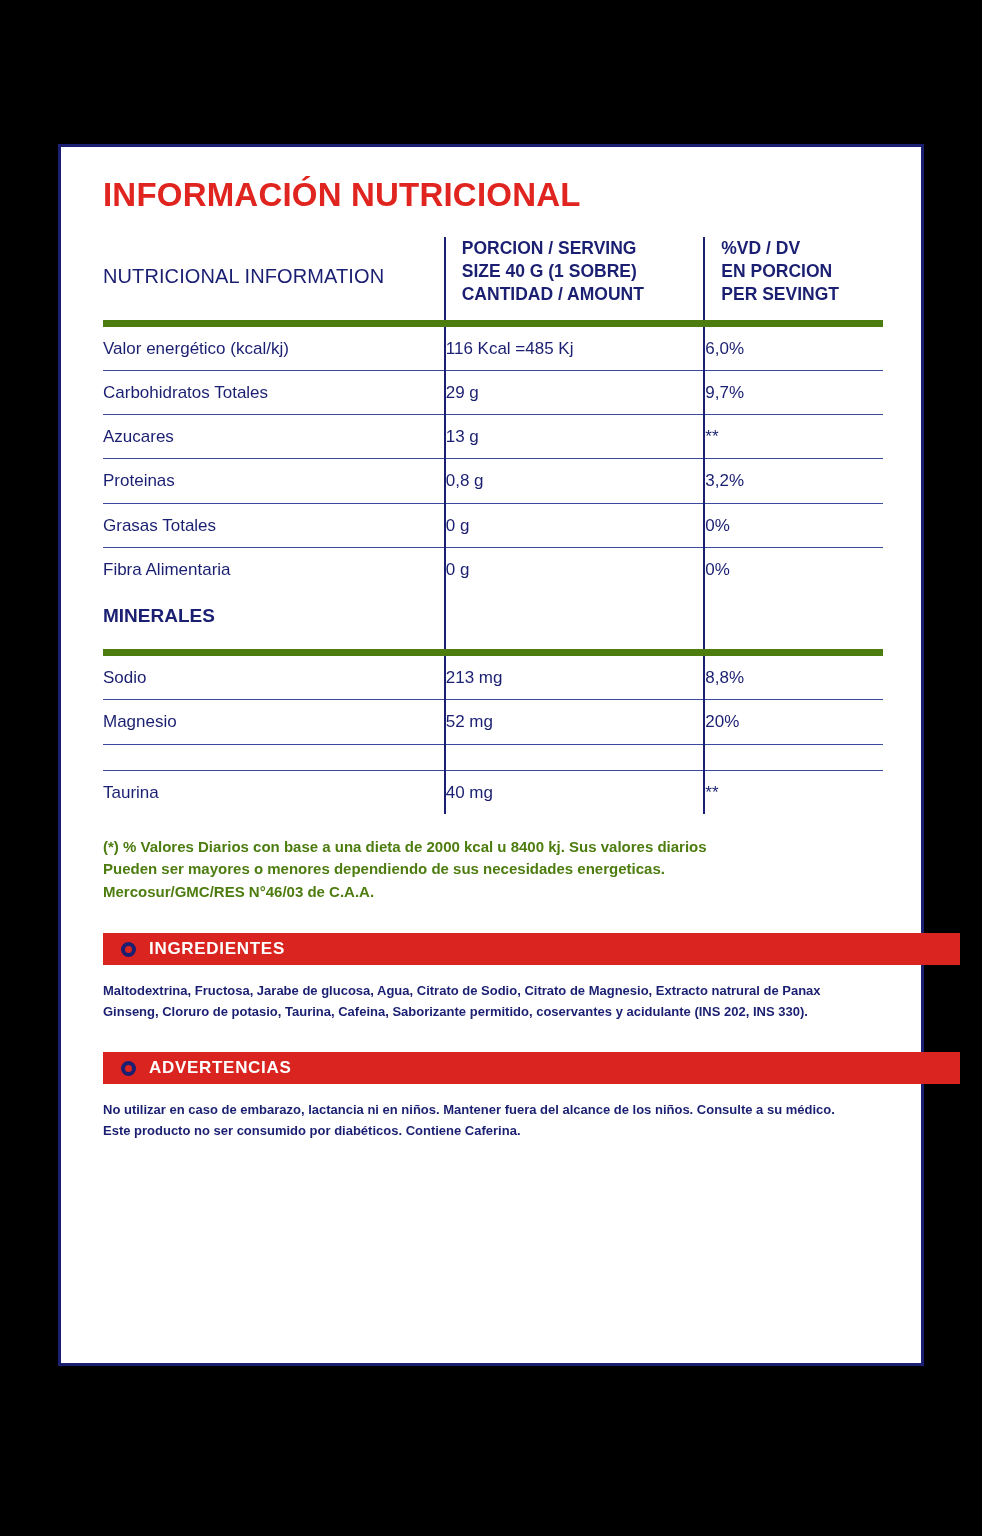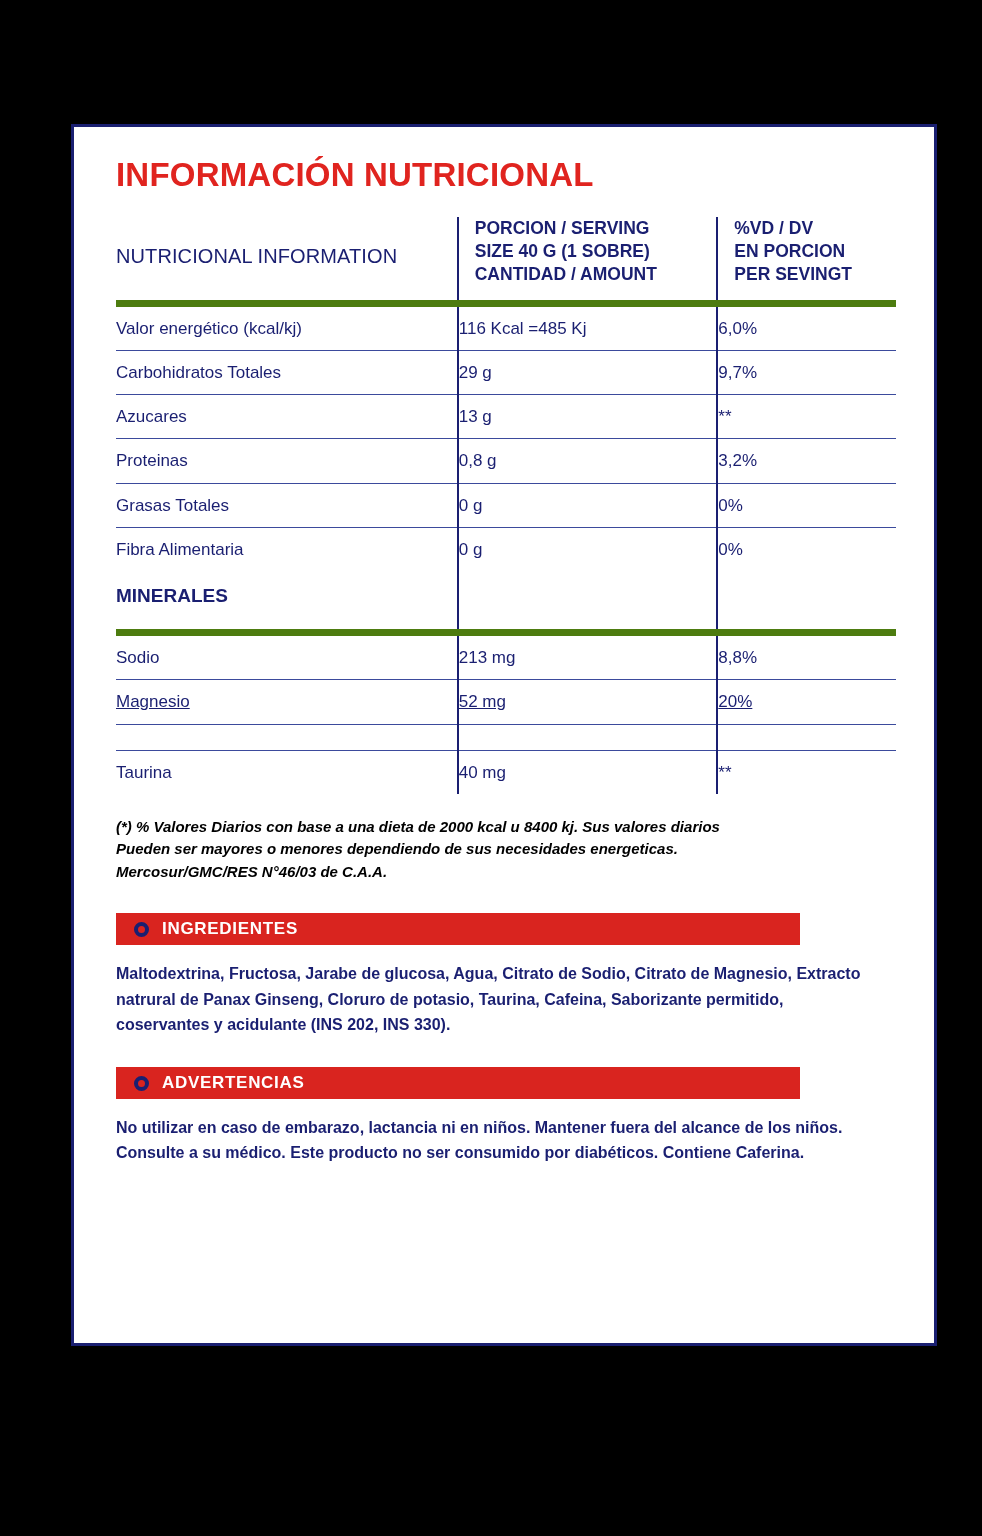--- a/index.html
+++ b/index.html
@@ -8,26 +8,25 @@
     width: 982px;
     height: 1536px;
     background: #000000;
     font-family: "Liberation Sans", sans-serif;
     overflow: hidden;
   }
 
   #label-card {
     position: absolute;
     left: 58px;
-    top: 124px;
+    top: 144px;
     width: 866px;
     height: 1222px;
     background: #ffffff;
     border: 3px solid #1a1f71;
-    margin-left: 13px;
   }
 
   .card-inner {
     padding: 30px 38px 0 42px;
   }
 
   
   #main-title {
     color: #e0241f;
     font-size: 33px;
@@ -71,76 +70,74 @@
   .hdr-light  { font-weight: bold; }
 
   .row-thick-top > td {
     border-top: 7px solid #4d7c0f;
   }
   .row-thin-top > td {
     border-top: 1.5px solid #3b4a9c;
   }
   .row-bottom-thin > td {
     border-bottom: 1.5px solid #3b4a9c;
-    text-decoration: underline;
   }
 
   .data-cell {
     font-size: 17px;
     padding: 11px 0 11px 0 !important;
     line-height: 1.25;
   }
   .data-cell.pad-left { padding-left: 16px !important; }
 
   .section-head {
     font-size: 19px;
     font-weight: bold;
     padding: 14px 0 22px 0 !important;
   }
 
   .spacer-cell { height: 26px; }
 
   
   #footnote {
-    color: #000000;
-    font-style: italic;
+    color: #4d7c0f;
     font-weight: bold;
     font-size: 15px;
     line-height: 1.50;
     margin-top: 22px;
   }
 
   
   .banner {
     background: #d9241f;
     height: 32px;
     display: flex;
     align-items: center;
     padding-left: 18px;
     margin-top: 30px;
-    width: 684px;
+    width: 857px;
   }
   .banner-ring {
     width: 15px;
     height: 15px;
     border: 4px solid #1a1f71;
     border-radius: 50%;
     margin-right: 13px;
     flex: none;
   }
   .banner-label {
     color: #ffffff;
     font-size: 17px;
     font-weight: bold;
     letter-spacing: 0.7px;
   }
 
   .body-text {
     color: #1a1f71;
-    font-size: 16px;
+    font-size: 13px;
     font-weight: bold;
     line-height: 1.58;
     margin-top: 16px;
     width: 760px;
   }
 </style>
 </head>
 <body>
 
 <div id="label-card">

